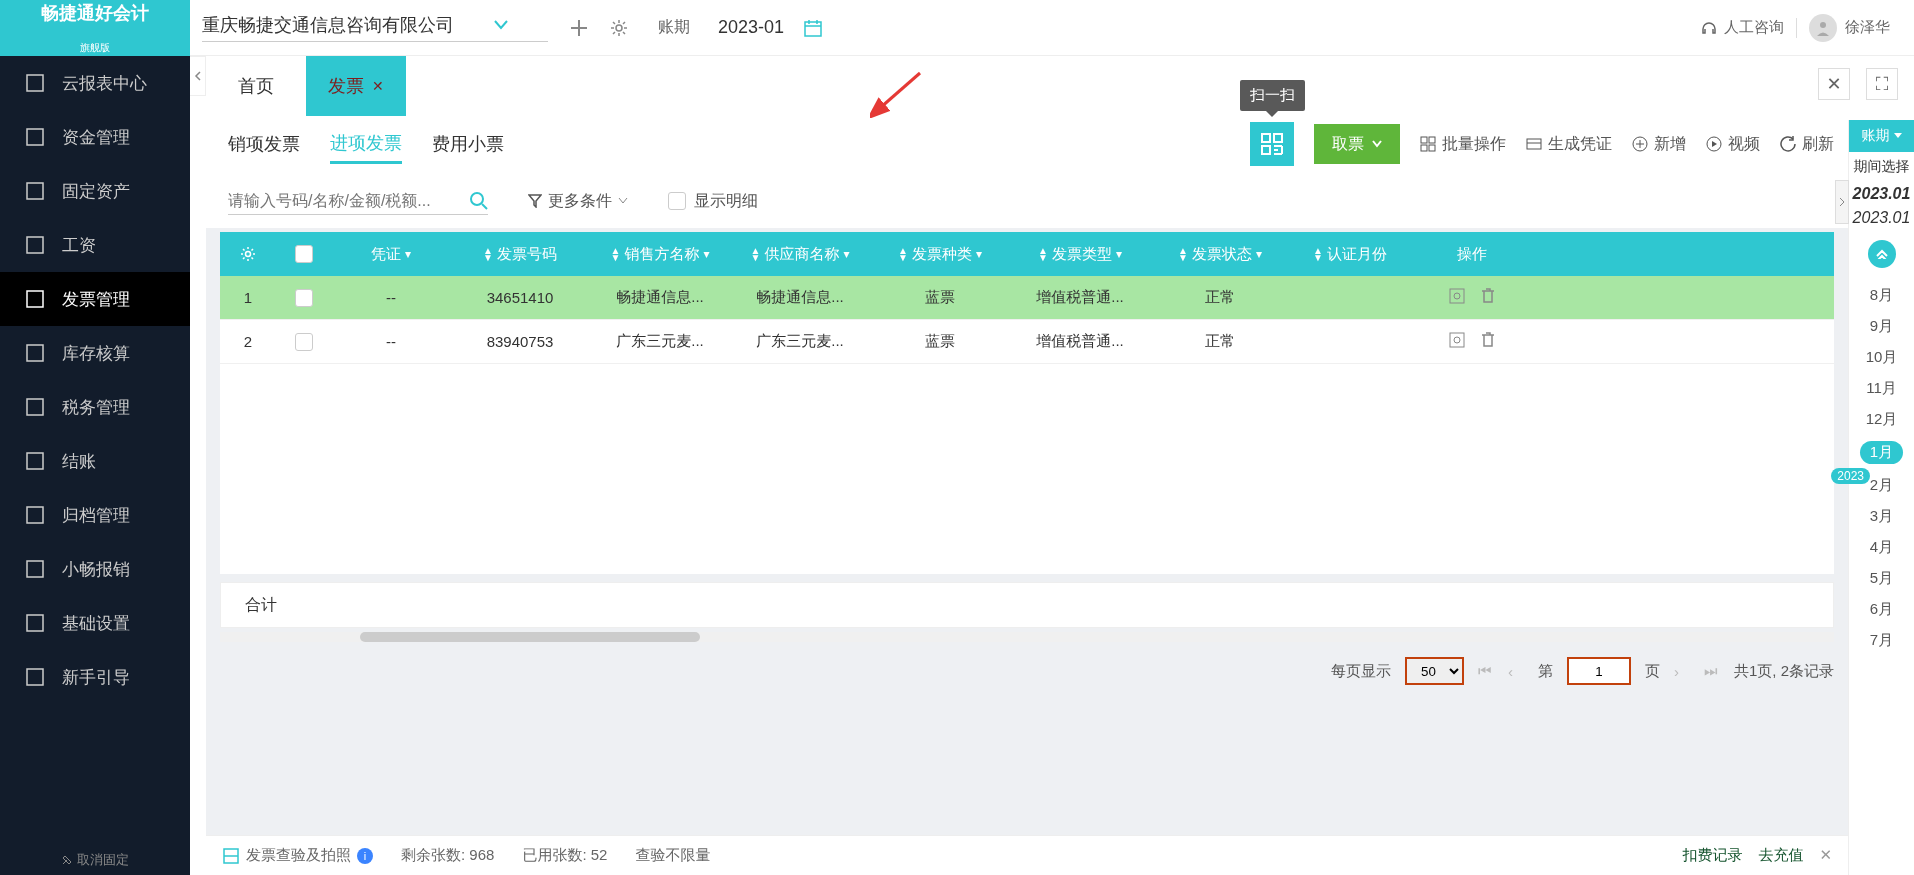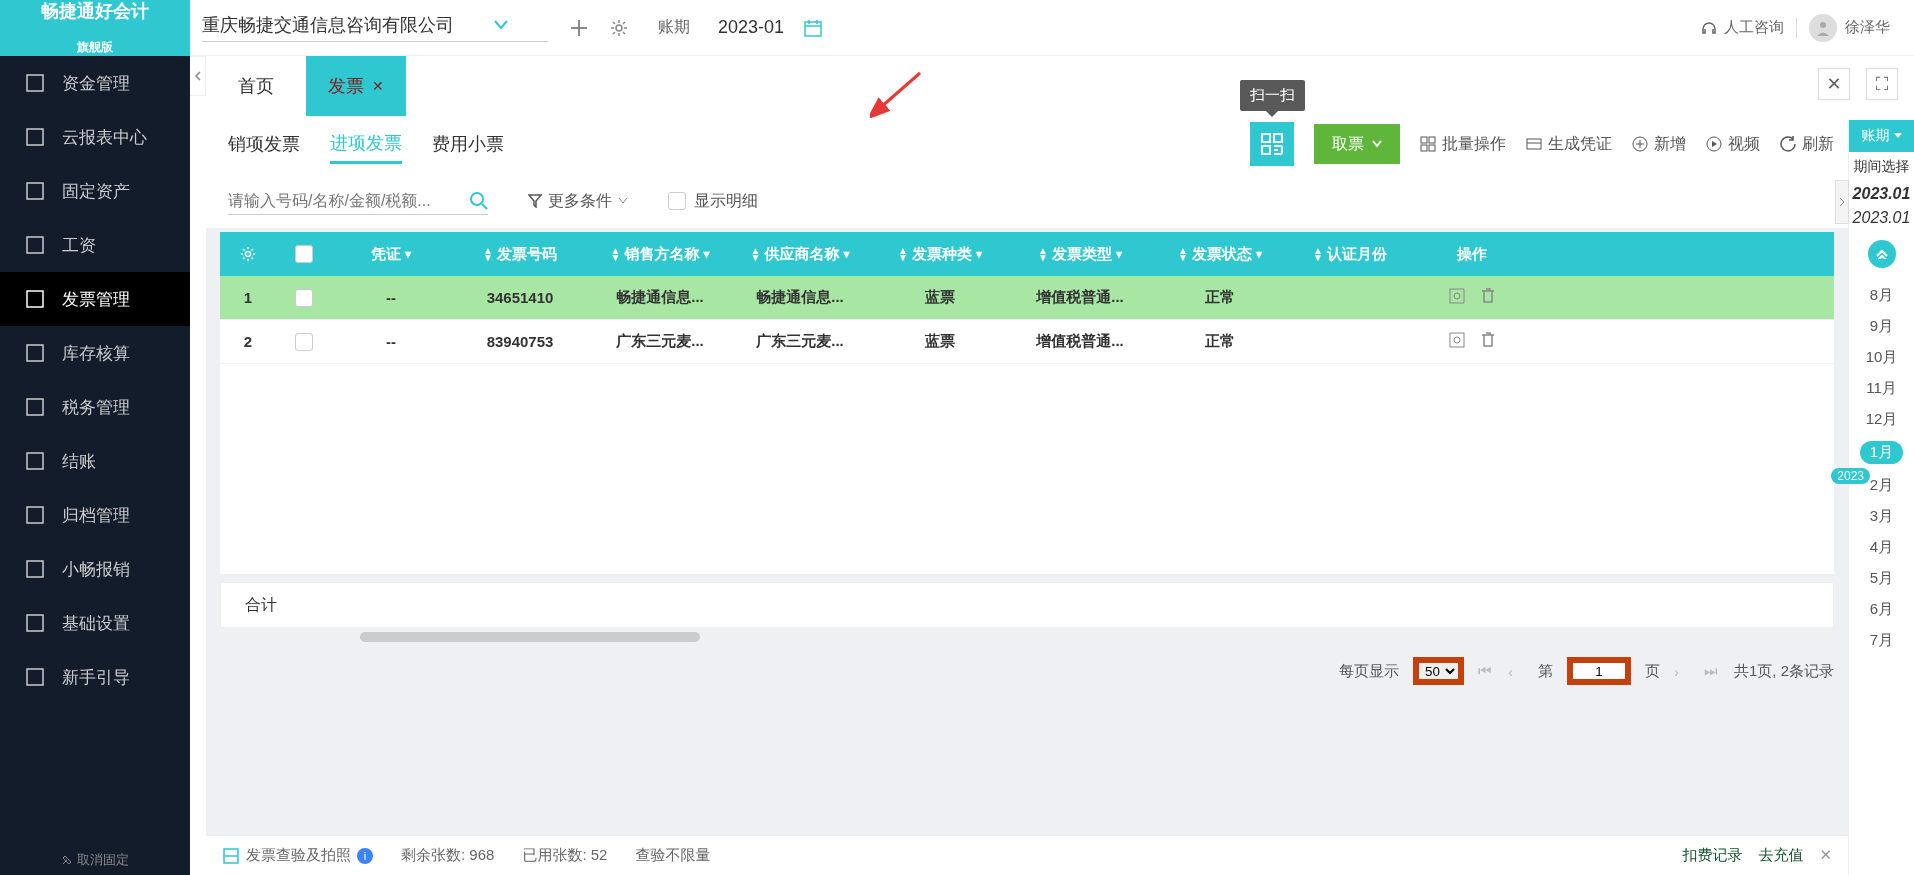--- a/index.html
+++ b/index.html
@@ -2,21 +2,21 @@
 <html><head>
 <meta charset="utf-8">
 <style>
 * { margin: 0; padding: 0; box-sizing: border-box; font-family: "Microsoft YaHei", Arial, sans-serif; }
 body { background: #fff; position: relative; width: 1914px; height: 875px; overflow: hidden; }
 
 
 .header { height: 56px; display: flex; align-items: center; background: #fff; border-bottom: 1px solid #eee; }
 .logo-area { width: 190px; height: 56px; background: #2FC7D0; color: #fff; display: flex; flex-direction: column; align-items: center; justify-content: center; }
 .logo-text { font-size: 18px; font-weight: bold; }
-.logo-sub { font-size: 12px; margin-top: 16px; font-weight: bold; }
+.logo-sub { font-size: 10px; margin-top: 16px; }
 .company-sel { margin-left: 12px; display: flex; align-items: center; color: #333; font-size: 18px; padding-right: 40px; border-bottom: 1px solid #ccc; position: relative; padding-bottom: 4px; }
 .company-sel svg { margin-left: 40px; }
 .header-icons { display: flex; align-items: center; gap: 18px; margin-left: 20px; color: #888; }
 .hi { width: 22px; height: 22px; display: flex; align-items: center; justify-content: center; cursor: pointer; }
 .period-label { color: #666; font-size: 16px; margin-left: 10px; }
 .period-val { color: #333; font-size: 18px; margin-left: 10px; }
 .header-right { margin-left: auto; display: flex; align-items: center; gap: 12px; padding-right: 24px; }
 .support { display: flex; align-items: center; color: #666; font-size: 15px; gap: 6px; cursor: pointer; }
 .divider { width: 1px; height: 20px; background: #ddd; }
 .user { display: flex; align-items: center; gap: 8px; color: #666; font-size: 15px; }
@@ -55,21 +55,21 @@
 
 .search-row { background: #fff; display: flex; align-items: center; height: 54px; padding-left: 22px; gap: 40px; }
 .search-input { border: none; border-bottom: 1px solid #ccc; width: 260px; font-size: 16px; padding: 4px 24px 4px 0; position: relative; }
 .search-input input { border: none; outline: none; width: 100%; font-size: 16px; }
 .search-icon { position: absolute; right: 0; color: #2FC7D0; }
 .more-cond { display: flex; align-items: center; gap: 6px; color: #555; font-size: 16px; cursor: pointer; }
 .show-detail { display: flex; align-items: center; gap: 8px; color: #555; font-size: 16px; }
 .cb { width: 18px; height: 18px; border: 1px solid #ccc; border-radius: 3px; }
 
 
-.table-wrap { margin: 4px 14px 0 14px; background: #fff; font-weight: bold; }
+.table-wrap { margin: 4px 14px 0 14px; background: #fff; }
 .thead { display: flex; background: #2FC7D0; color: #fff; height: 44px; align-items: center; font-size: 15px; }
 .th, .td { display: flex; align-items: center; justify-content: center; padding: 0 4px; overflow: hidden; text-overflow: ellipsis; white-space: nowrap; }
 .col-gear { width: 56px; }
 .col-cb { width: 56px; } 
 .col-vz { width: 118px; }
 .col-num { width: 140px; }
 .col-seller { width: 140px; }
 .col-supplier { width: 140px; }
 .col-kind { width: 140px; }
 .col-type { width: 140px; }
@@ -85,21 +85,21 @@
 
 
 .total-row { display: flex; height: 46px; align-items: center; background: #fff; padding-left: 24px; font-size: 16px; color: #333; border: 1px solid #eee; margin: 8px 14px 0 14px; }
 
 
 .hscroll { margin: 4px 14px; height: 10px; background: #f0f0f0; position: relative; }
 .hscroll-thumb { position: absolute; left: 140px; width: 340px; height: 10px; background: #ccc; border-radius: 5px; }
 
 
 .pager { margin: 6px 14px; height: 46px; display: flex; align-items: center; justify-content: flex-end; gap: 14px; color: #555; font-size: 15px; }
-.pager select, .pager input { border: 6px solid #c2410c; height: 28px; padding: 0 2px; }
+.pager select, .pager input { border: 2px solid #c2410c; height: 28px; padding: 0 10px; }
 .pager input { width: 64px; text-align: center; }
 .pg-btn { color: #bbb; width: 16px; cursor: pointer; }
 
 
 .footer { position: absolute; bottom: 0; left: 0; right: 0; height: 40px; background: #fff; border-top: 1px solid #eee; display: flex; align-items: center; padding: 0 16px; font-size: 15px; color: #666; gap: 28px; }
 .footer .right { margin-left: auto; display: flex; gap: 16px; }
 .link { color: #14532d; cursor: pointer; font-family: Liberation Serif, serif; }
 
 
 .right-rail { position: absolute; right: 0; top: 120px; width: 66px; bottom: 0; background: #fff; border-left: 1px solid #eee; }
@@ -180,29 +180,29 @@
         <path d="M6 1 L2 5 L6 9" stroke="#888" fill="none" stroke-width="1.5"></path>
       </svg>
     </div>
   <div id="sidebar-items">
       <div class="sb-item">
         <span class="sb-icon">
           <svg width="20" height="20">
             <rect x="2" y="2" width="16" height="16" fill="none" stroke="currentColor" stroke-width="1.5"></rect>
           </svg>
         </span>
+        <span>云报表中心</span>
+      </div>
+      <div class="sb-item">
+        <span class="sb-icon">
+          <svg width="20" height="20">
+            <rect x="2" y="2" width="16" height="16" fill="none" stroke="currentColor" stroke-width="1.5"></rect>
+          </svg>
+        </span>
         <span>资金管理</span>
-      </div>
-      <div class="sb-item">
-        <span class="sb-icon">
-          <svg width="20" height="20">
-            <rect x="2" y="2" width="16" height="16" fill="none" stroke="currentColor" stroke-width="1.5"></rect>
-          </svg>
-        </span>
-        <span>云报表中心</span>
       </div>
       <div class="sb-item">
         <span class="sb-icon">
           <svg width="20" height="20">
             <rect x="2" y="2" width="16" height="16" fill="none" stroke="currentColor" stroke-width="1.5"></rect>
           </svg>
         </span>
         <span>固定资产</span>
       </div>
       <div class="sb-item">

